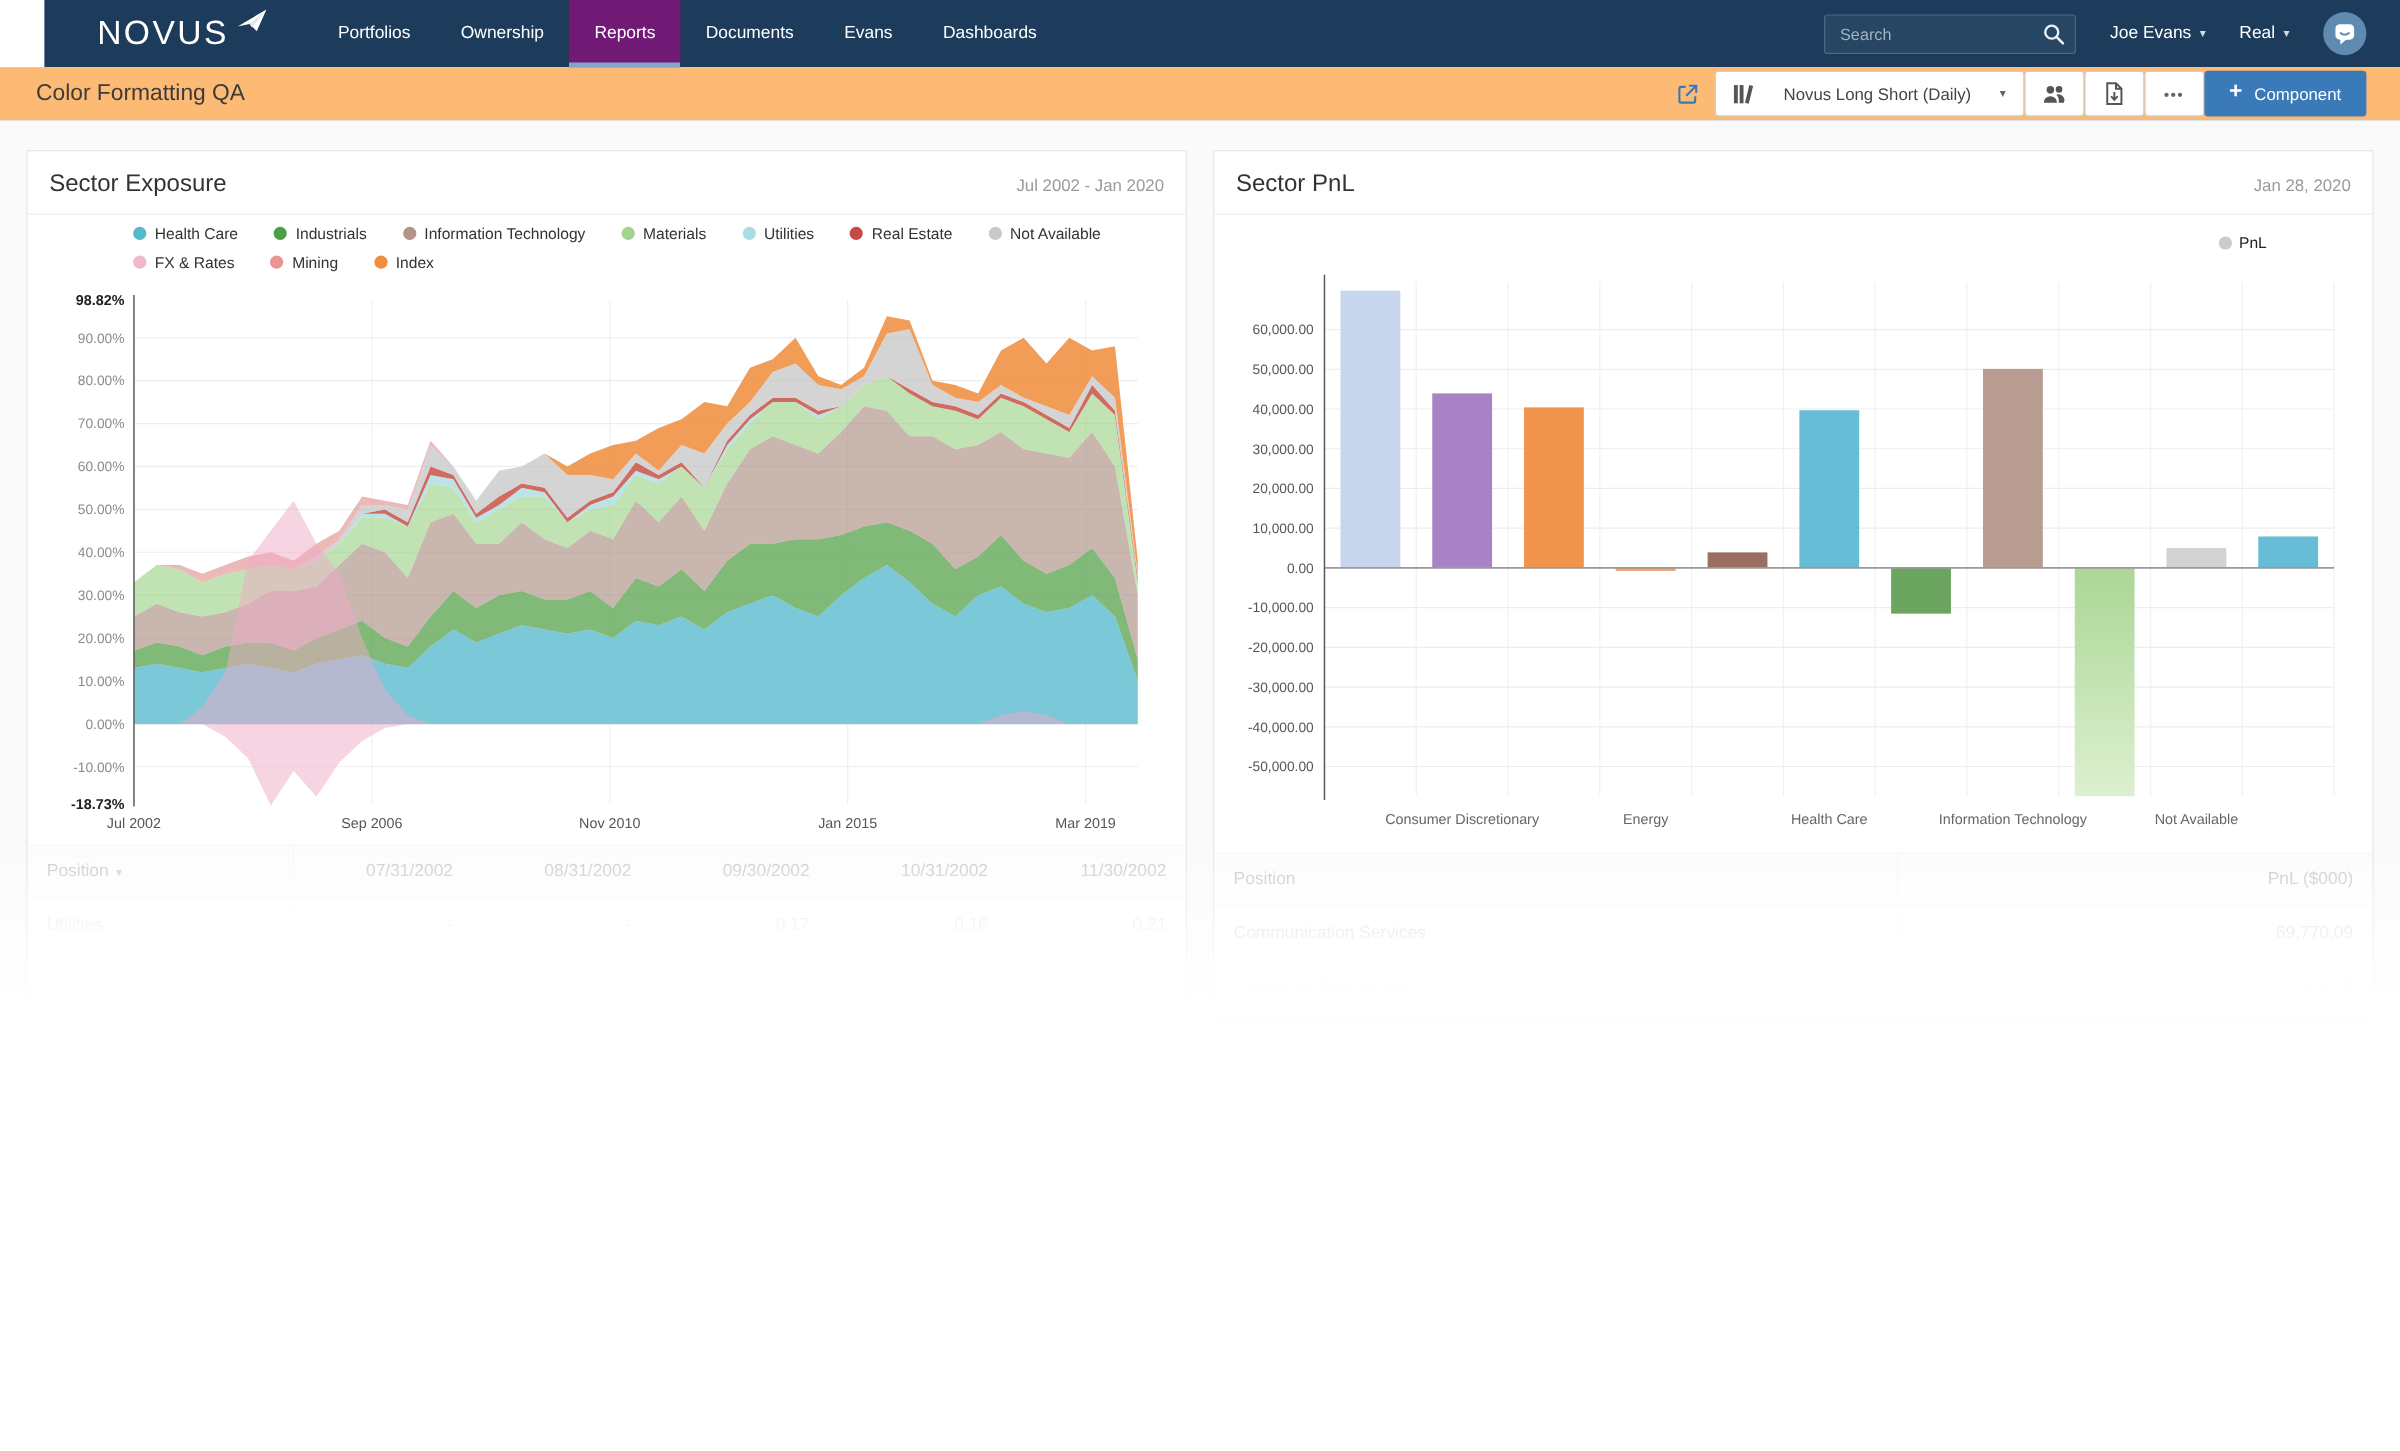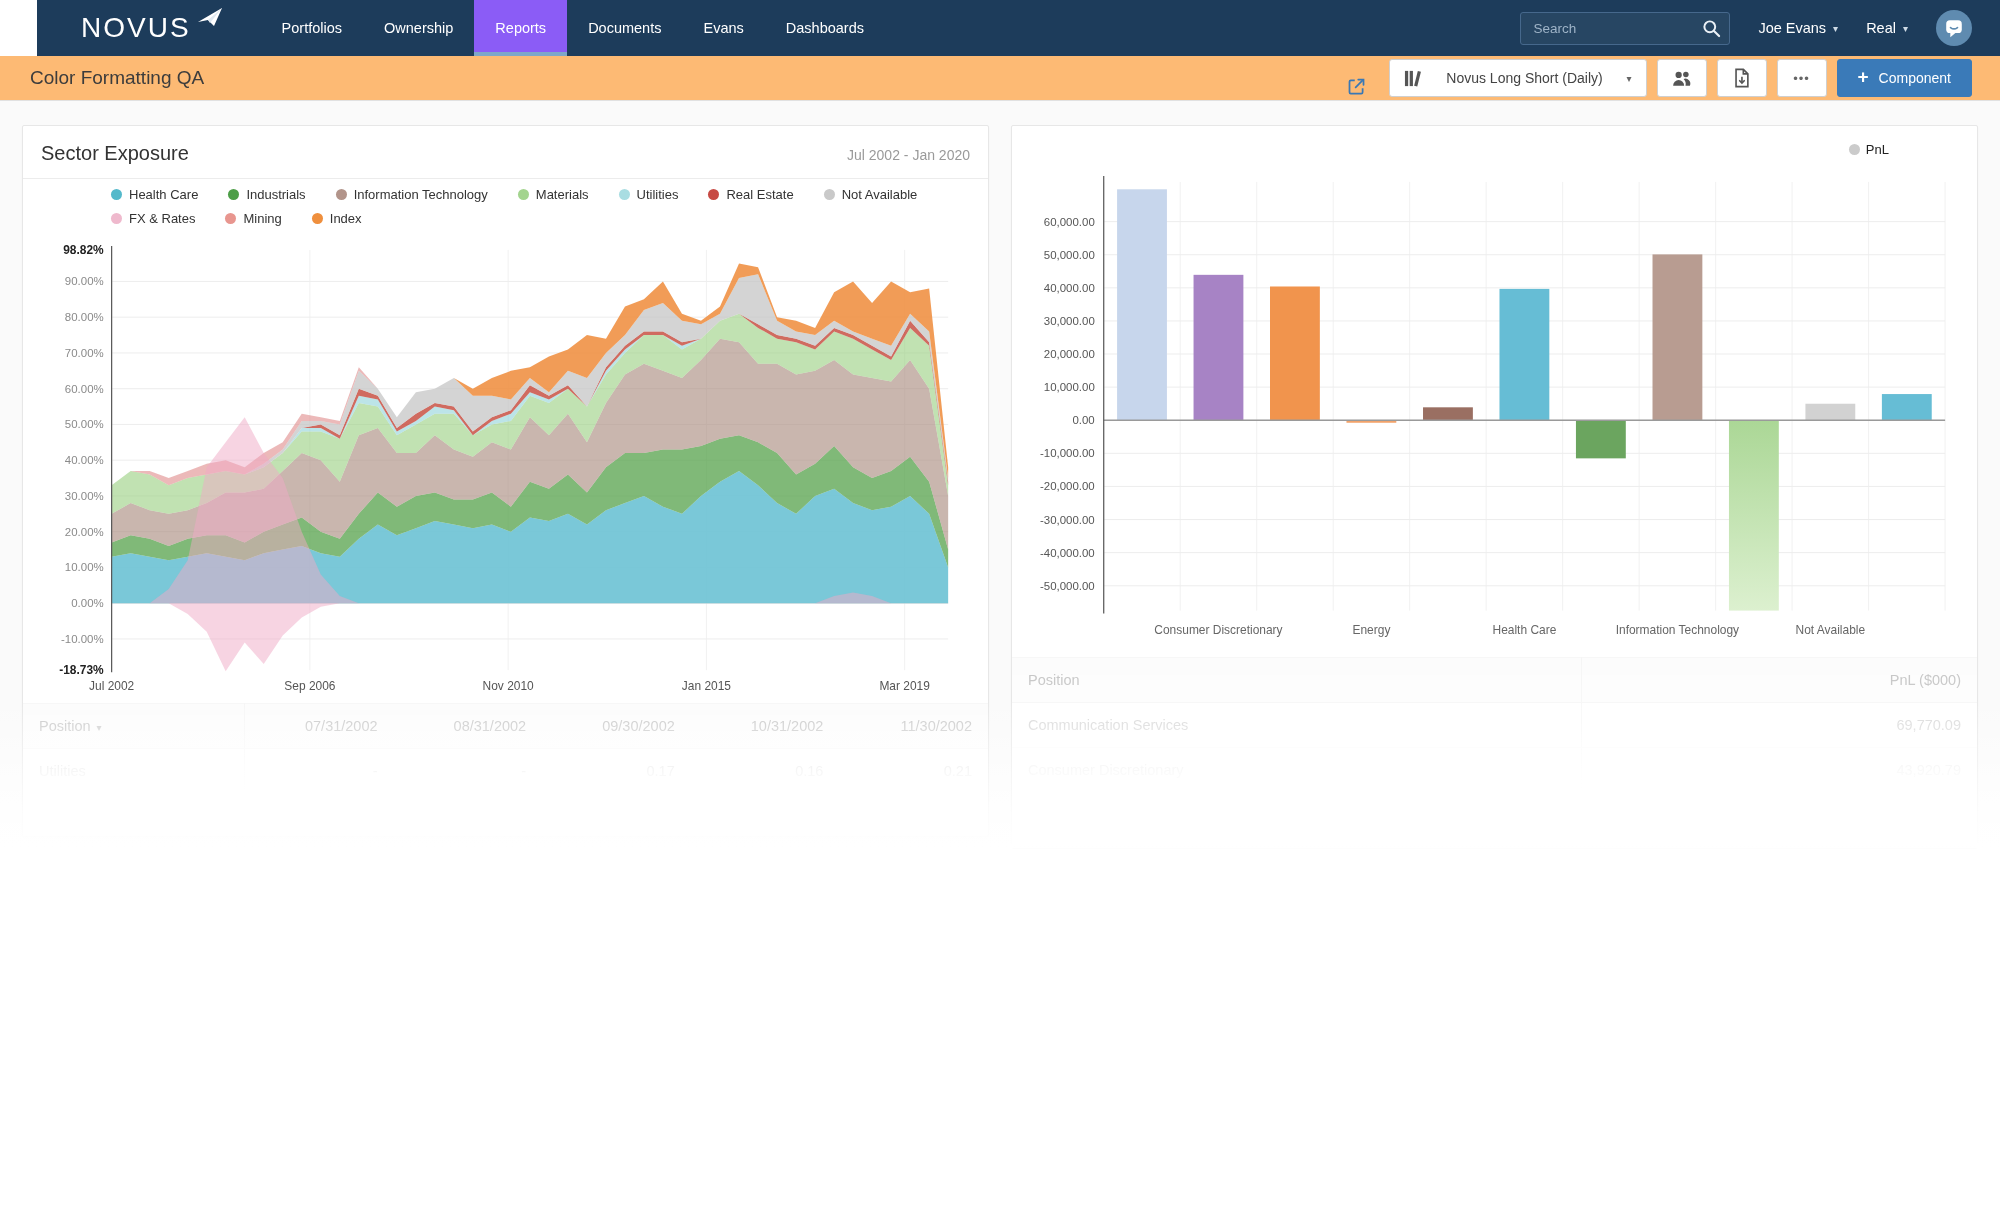--- a/index.html
+++ b/index.html
@@ -6,35 +6,35 @@
   html,body { width: 2000px; height: 1209px; overflow: hidden; background: #fff;
     font-family: "Liberation Sans", sans-serif; }
 
   
   .topnav { height: 56px; background: #1d3c5b; display: flex; align-items: stretch; padding-left: 44px; margin-left: 37px; }
   .brand { display: flex; align-items: center; position: relative; padding-right: 34px; margin-right: 36px; cursor: pointer; }
   .brand-text { color: #fff; font-size: 28px; letter-spacing: 2px; }
   .brand-plane { position: absolute; right: 2px; top: 7px; }
   .nav-items { display: flex; align-items: stretch; }
   .nav-item { display: flex; align-items: center; padding: 0 21px; color: #fff; font-size: 14.5px; cursor: pointer; }
-  .nav-item.active { background: #8b5cf6; box-shadow: inset 0 -4px 0 #7ea7c9; }
+  .nav-item.active { background: #701a75; box-shadow: inset 0 -4px 0 #7ea7c9; }
   .nav-right { margin-left: auto; display: flex; align-items: center; gap: 28px; padding-right: 28px; }
   .search { position: relative; }
   .search input { width: 210px; height: 33px; background: #274663; border: 1px solid #46688c; border-radius: 3px;
     color: #a3a3a3; padding: 0 34px 0 12px; font-size: 13.5px; font-family: "Liberation Sans", sans-serif; outline: none; }
   .search input::placeholder { color: #9fb4c8; }
   .search-icon { position: absolute; right: 9px; top: 7px; cursor: pointer; }
   .nav-user, .nav-help { color: #fff; font-size: 14.5px; display: flex; align-items: center; gap: 7px; cursor: pointer; }
   .caret { font-size: 10px; color: #cfdbe6; }
   .avatar { width: 36px; height: 36px; border-radius: 50%; background: #5f8bb0; display: flex; align-items: center; justify-content: center; cursor: pointer; }
 
   
   .toolbar { height: 45px; background: #fdba74; border-bottom: 1px solid #e1e1e1; display: flex; align-items: center; padding: 0 28px 0 30px; }
   .report-title { font-size: 19px; color: #3c3c3c; }
-  .toolbar-right { margin-left: auto; display: flex; align-items: flex-end; gap: 10px; }
+  .toolbar-right { margin-left: auto; display: flex; align-items: center; gap: 0; }
   .icon-link { margin-right: 12px; cursor: pointer; display: flex; }
   .btn { height: 38px; background: #fff; border: 1px solid #cfcfcf; border-radius: 3px; display: inline-flex;
     align-items: center; justify-content: center; color: #555; font-size: 14px; cursor: pointer; }
   .btn-select { padding: 0 14px; width: 258px; justify-content: flex-start; gap: 13px; }
   .btn-select .sel-label { flex: 1; color: #444; }
   .btn-icon { width: 50px; }
   .btn-more { width: 50px; letter-spacing: 1px; font-size: 13px; color: #666; }
   .btn-primary { background: #3a7ab8; border: 1px solid #3a7ab8; color: #fff; padding: 0 20px; gap: 10px; }
   .btn-primary .plus { font-size: 19px; font-weight: bold; margin-top: -2px; }
 
@@ -276,20 +276,24 @@
             <td>-</td>
             <td>0.17</td>
             <td>0.16</td>
             <td>0.21</td>
           </tr>
         </tbody>
       </table>
   </section>
 
   <section class="panel panel-pnl">
+    <div class="panel-header">
+      <h2>Sector PnL</h2>
+      <span class="panel-date">Jan 28, 2020</span>
+    </div>
     <div class="pnl-legend">
       <span class="dot" id="pnlLegendDot" style="background: rgb(203, 203, 203);"></span>
       <span>PnL</span>
     </div>
     <svg class="chart" id="pnlChart" viewBox="0 0 968 500">
         <defs>
           <linearGradient id="matGrad" x1="0" y1="0" x2="0" y2="1">
             <stop offset="0%" stop-color="#abd796"></stop>
             <stop offset="100%" stop-color="#dcf0cf"></stop>
           </linearGradient>

